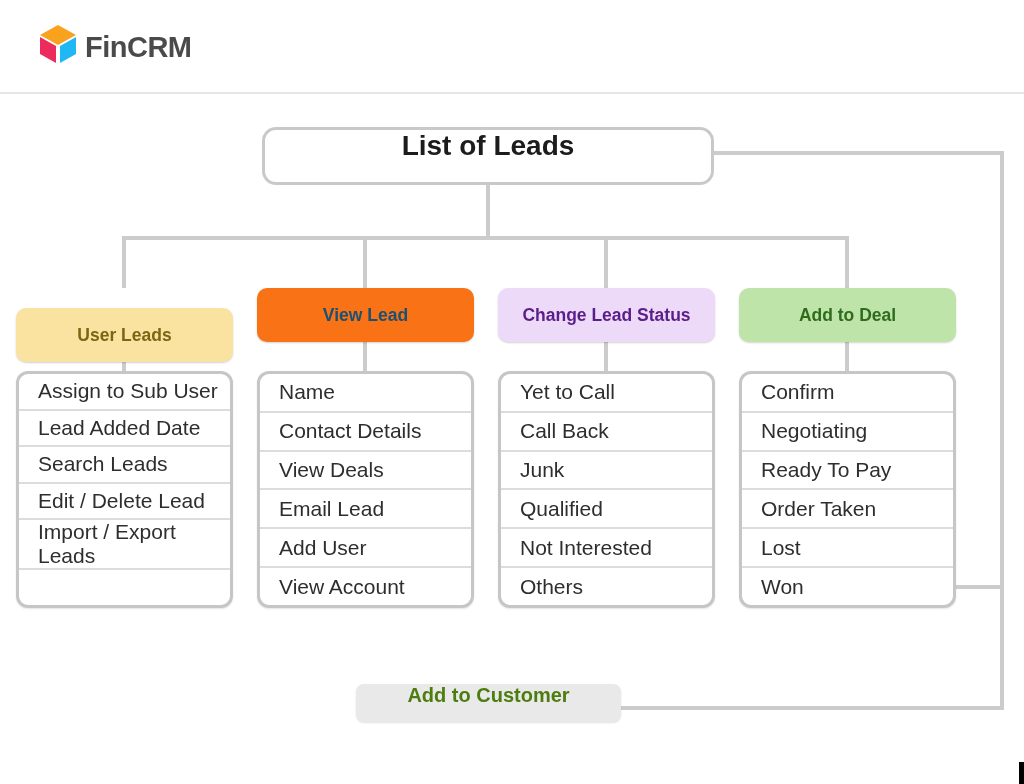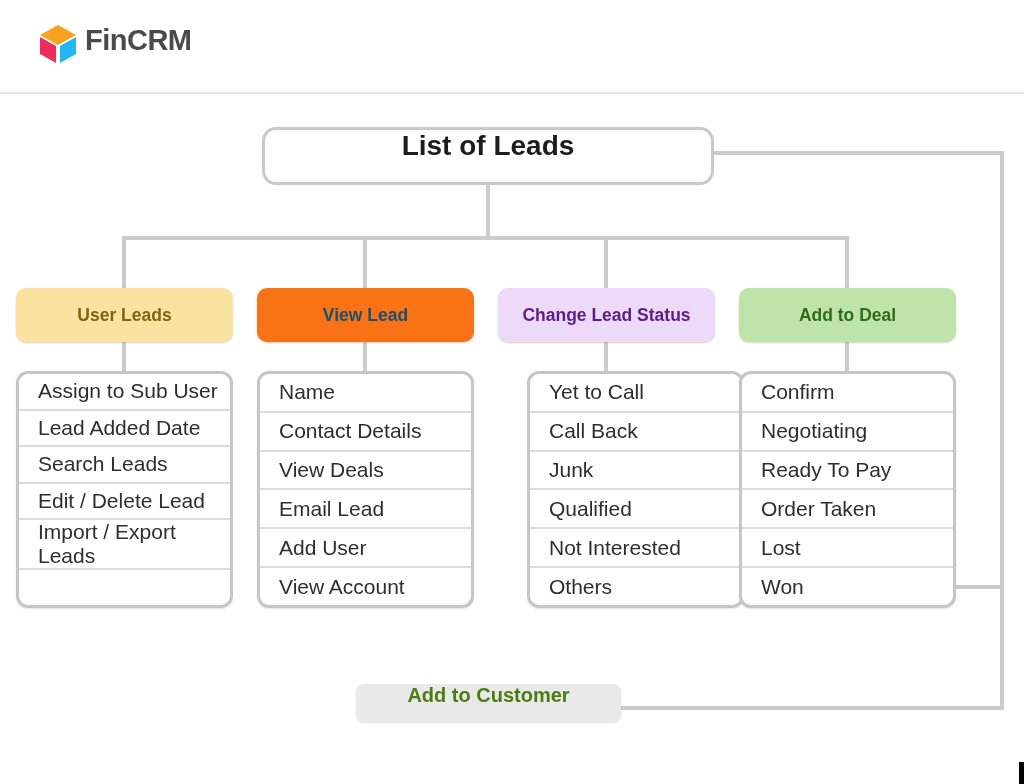--- a/index.html
+++ b/index.html
@@ -2,21 +2,21 @@
 <html><head>
 <meta charset="utf-8">
 <style>
   html,body{margin:0;padding:0;background:#fff;}
   .canvas{
     position:relative;width:1024px;height:784px;background:#ffffff;overflow:hidden;
     font-family:"Liberation Sans","DejaVu Sans",sans-serif;
   }
   
   .topbar{position:absolute;left:0;top:0;width:1024px;height:92px;background:#fff;border-bottom:2px solid #e6e6e6;}
-  .brand{position:absolute;left:38px;top:24px;display:flex;align-items:flex-start;gap:7px;cursor:pointer;}
+  .brand{position:absolute;left:38px;top:24px;display:flex;align-items:flex-end;gap:7px;cursor:pointer;}
   .brand-name{font-size:29px;font-weight:bold;color:#4a4a4a;letter-spacing:-0.5px;}
   
   .line{position:absolute;background:#cccccc;z-index:1;}
   
   .node{position:absolute;z-index:2;display:flex;align-items:flex-start;justify-content:center;box-sizing:border-box;}
   .title-node{
     left:262px;top:127px;width:452px;height:58px;background:#fff;
     border:3px solid #c9c9c9;border-radius:14px;
     font-size:28px;font-weight:bold;color:#1c1c1c;
   }
@@ -69,21 +69,21 @@
   <div class="line" style="left:956px;top:585px;width:44px;height:4px;"></div>
   <div class="line" style="left:620px;top:706px;width:384px;height:4px;"></div>
 
   <div class="node title-node">
     <span>List of Leads</span>
   </div>
 
   <div id="columns">
       <div class="line" style="left: 122px; top: 236px; width: 4px; height: 52px;"></div>
       <div class="line" style="left: 122px; top: 342px; width: 4px; height: 29px;"></div>
-      <div class="col-header" style="left: 16px; background: rgb(250, 227, 161); color: rgb(122, 102, 19);">User Leads</div>
+      <div class="col-header" style="left: 16px; background: rgb(250, 227, 161); color: rgb(122, 102, 19); margin-top: 20px;">User Leads</div>
       <div class="col-list" style="left: 16px;">
         <div class="row">Assign to Sub User</div>
         <div class="row">Lead Added Date</div>
         <div class="row">Search Leads</div>
         <div class="row">Edit / Delete Lead</div>
         <div class="row">Import / Export Leads</div>
         <div class="row"></div>
       </div>
       <div class="line" style="left: 363px; top: 236px; width: 4px; height: 52px;"></div>
       <div class="line" style="left: 363px; top: 342px; width: 4px; height: 29px;"></div>
@@ -92,21 +92,21 @@
         <div class="row">Name</div>
         <div class="row">Contact Details</div>
         <div class="row">View Deals</div>
         <div class="row">Email Lead</div>
         <div class="row">Add User</div>
         <div class="row">View Account</div>
       </div>
       <div class="line" style="left: 604px; top: 236px; width: 4px; height: 52px;"></div>
       <div class="line" style="left: 604px; top: 342px; width: 4px; height: 29px;"></div>
       <div class="col-header" style="left: 498px; background: rgb(236, 218, 248); color: rgb(90, 30, 138); text-align: right;">Change Lead Status</div>
-      <div class="col-list" style="left: 527px;">
+      <div class="col-list" style="left: 498px;">
         <div class="row">Yet to Call</div>
         <div class="row">Call Back</div>
         <div class="row">Junk</div>
         <div class="row">Qualified</div>
         <div class="row">Not Interested</div>
         <div class="row">Others</div>
       </div>
       <div class="line" style="left: 845px; top: 236px; width: 4px; height: 52px;"></div>
       <div class="line" style="left: 845px; top: 342px; width: 4px; height: 29px;"></div>
       <div class="col-header" style="left: 739px; background: rgb(191, 228, 169); color: rgb(47, 108, 29);">Add to Deal</div>

